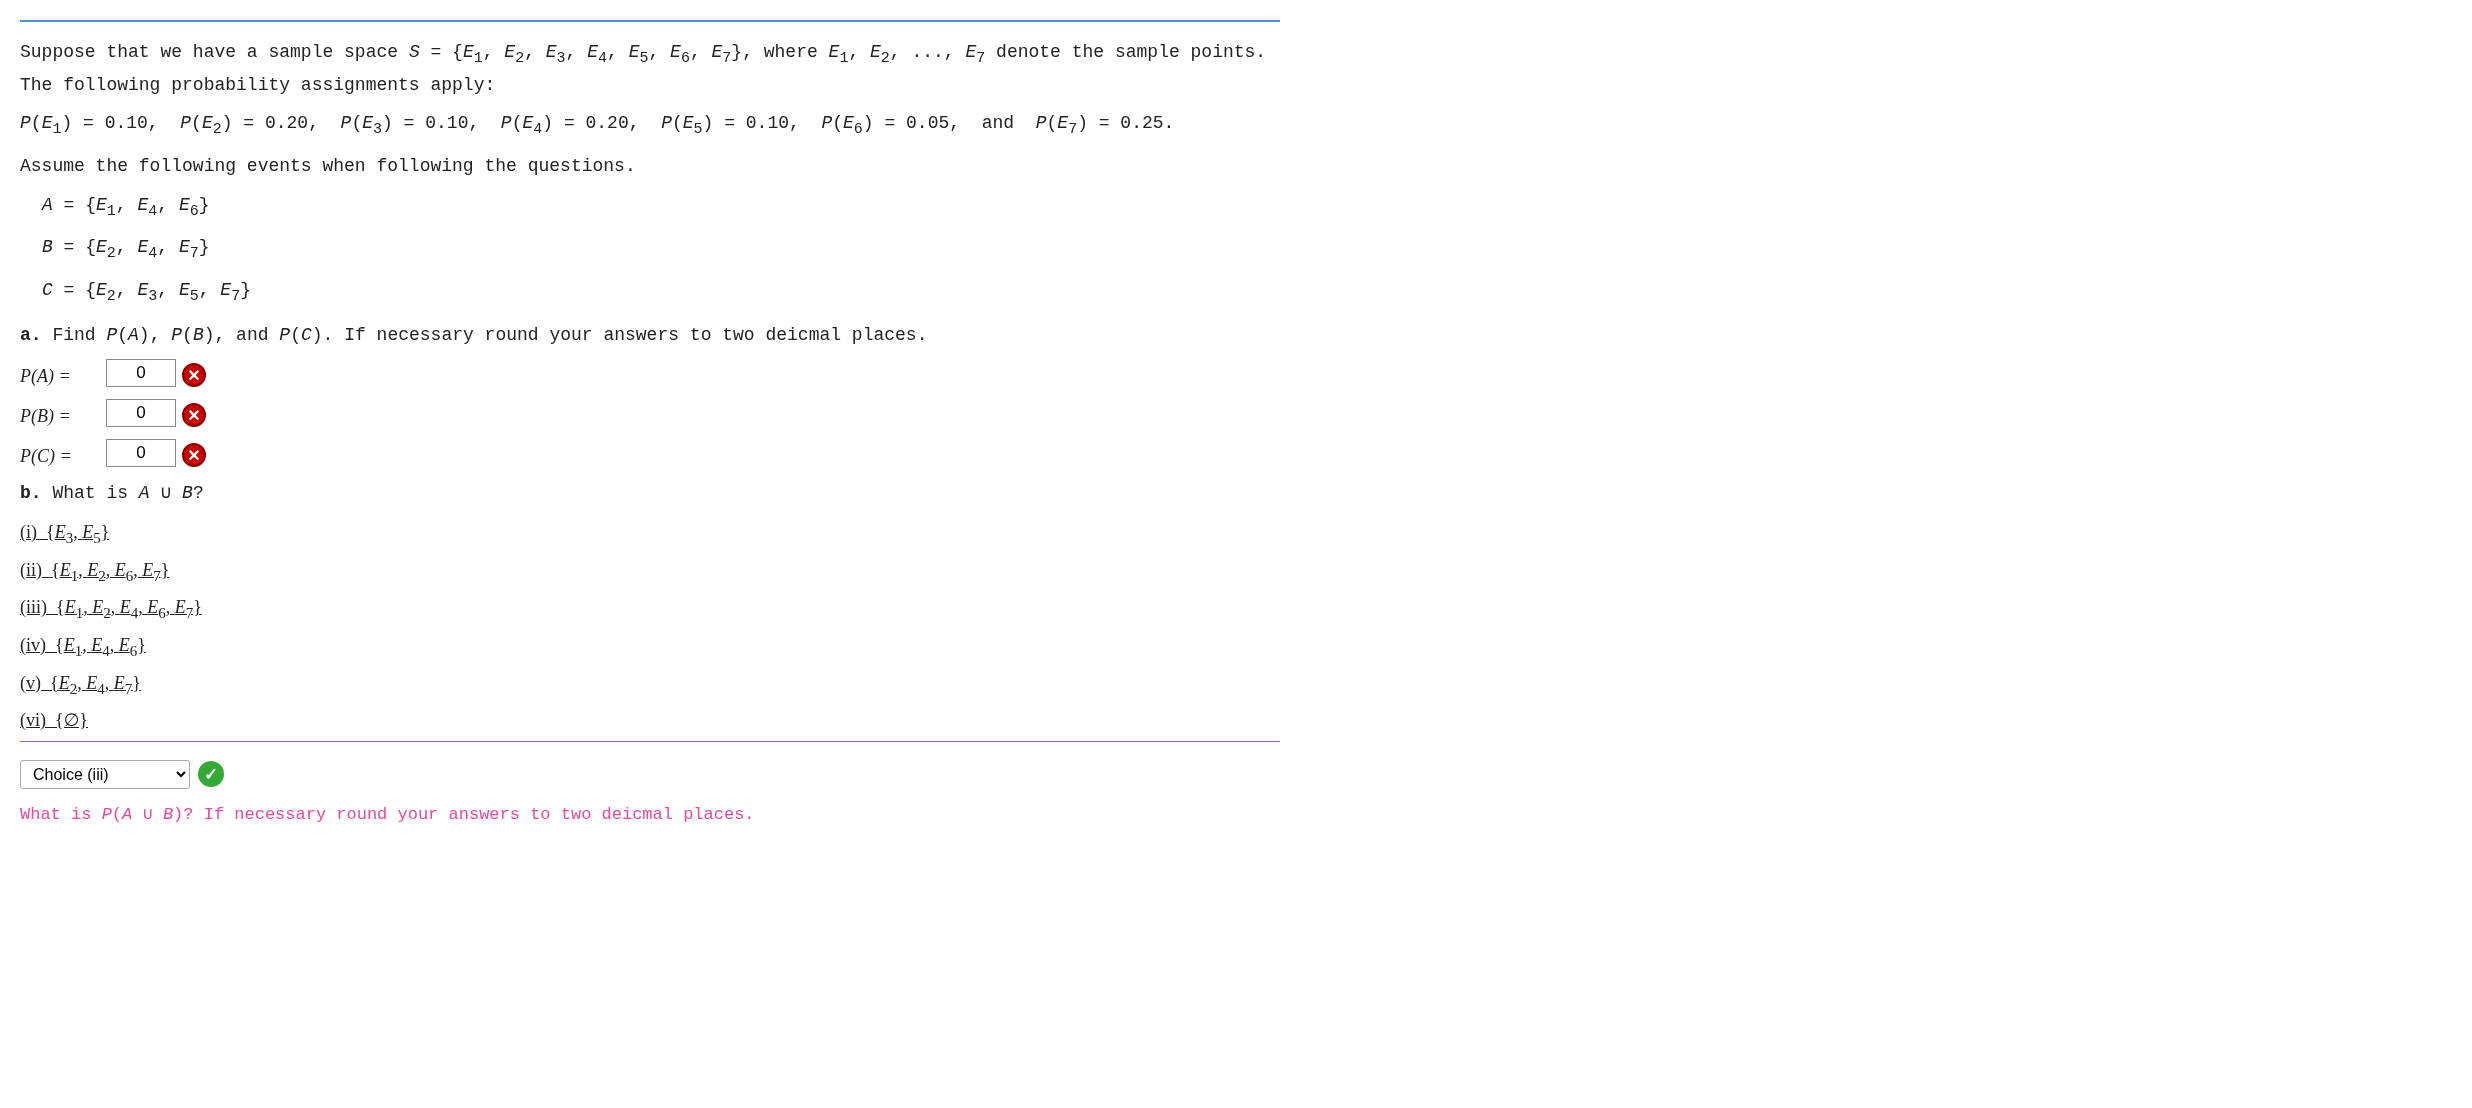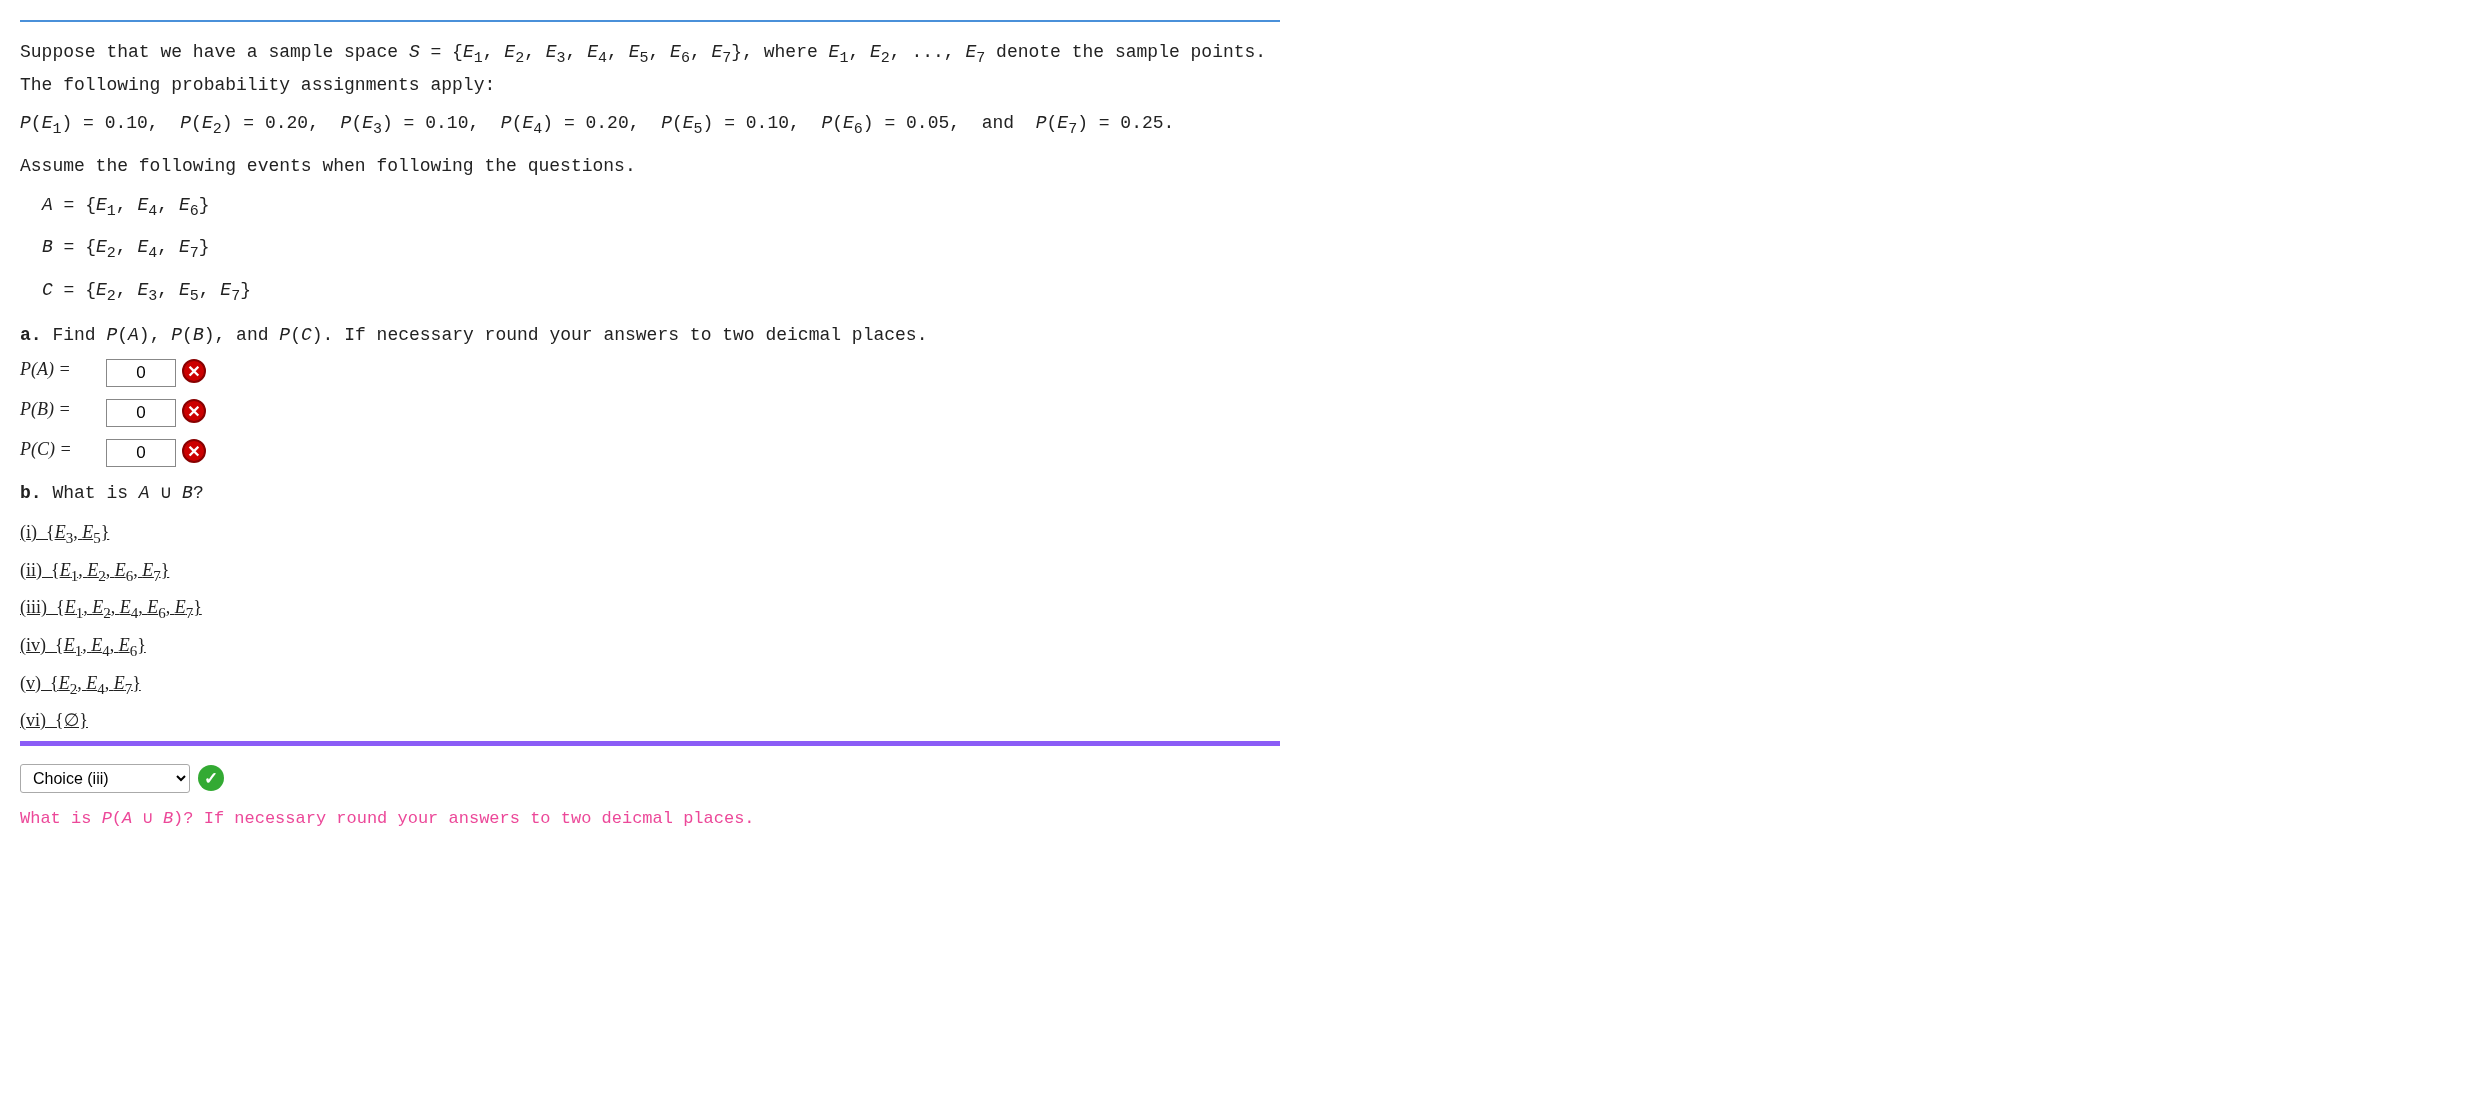--- a/index.html
+++ b/index.html
@@ -13,21 +13,21 @@
     }
     .line {
       margin-bottom: 10px;
       line-height: 1.6;
       font-family: Liberation Mono, monospace;
     }
     .bold { font-weight: bold; }
     .indent { margin-left: 22px; }
     .input-row {
       display: flex;
-      align-items: flex-start;
+      align-items: flex-end;
       margin-bottom: 12px;
       gap: 6px;
     }
     .input-label {
       font-style: italic;
       min-width: 80px;
     }
     .num-input {
       width: 70px;
       border: 1px solid #888;
@@ -86,21 +86,21 @@
     }
     .options-list li {
       margin-bottom: 6px;
       line-height: 1.6;
     }
     .top-border {
       border-top: 2px solid #4a90d9;
       margin-bottom: 16px;
     }
     .bottom-area {
-      border-top: 5px solid #8b5cf6;
+      border-top: 1px solid #8b5cf6;
       margin-top: 6px;
       padding-top: 8px;
     }
   </style>
 </head>
 <body>
 
 <div class="top-border"></div>
 
 <div class="line">

